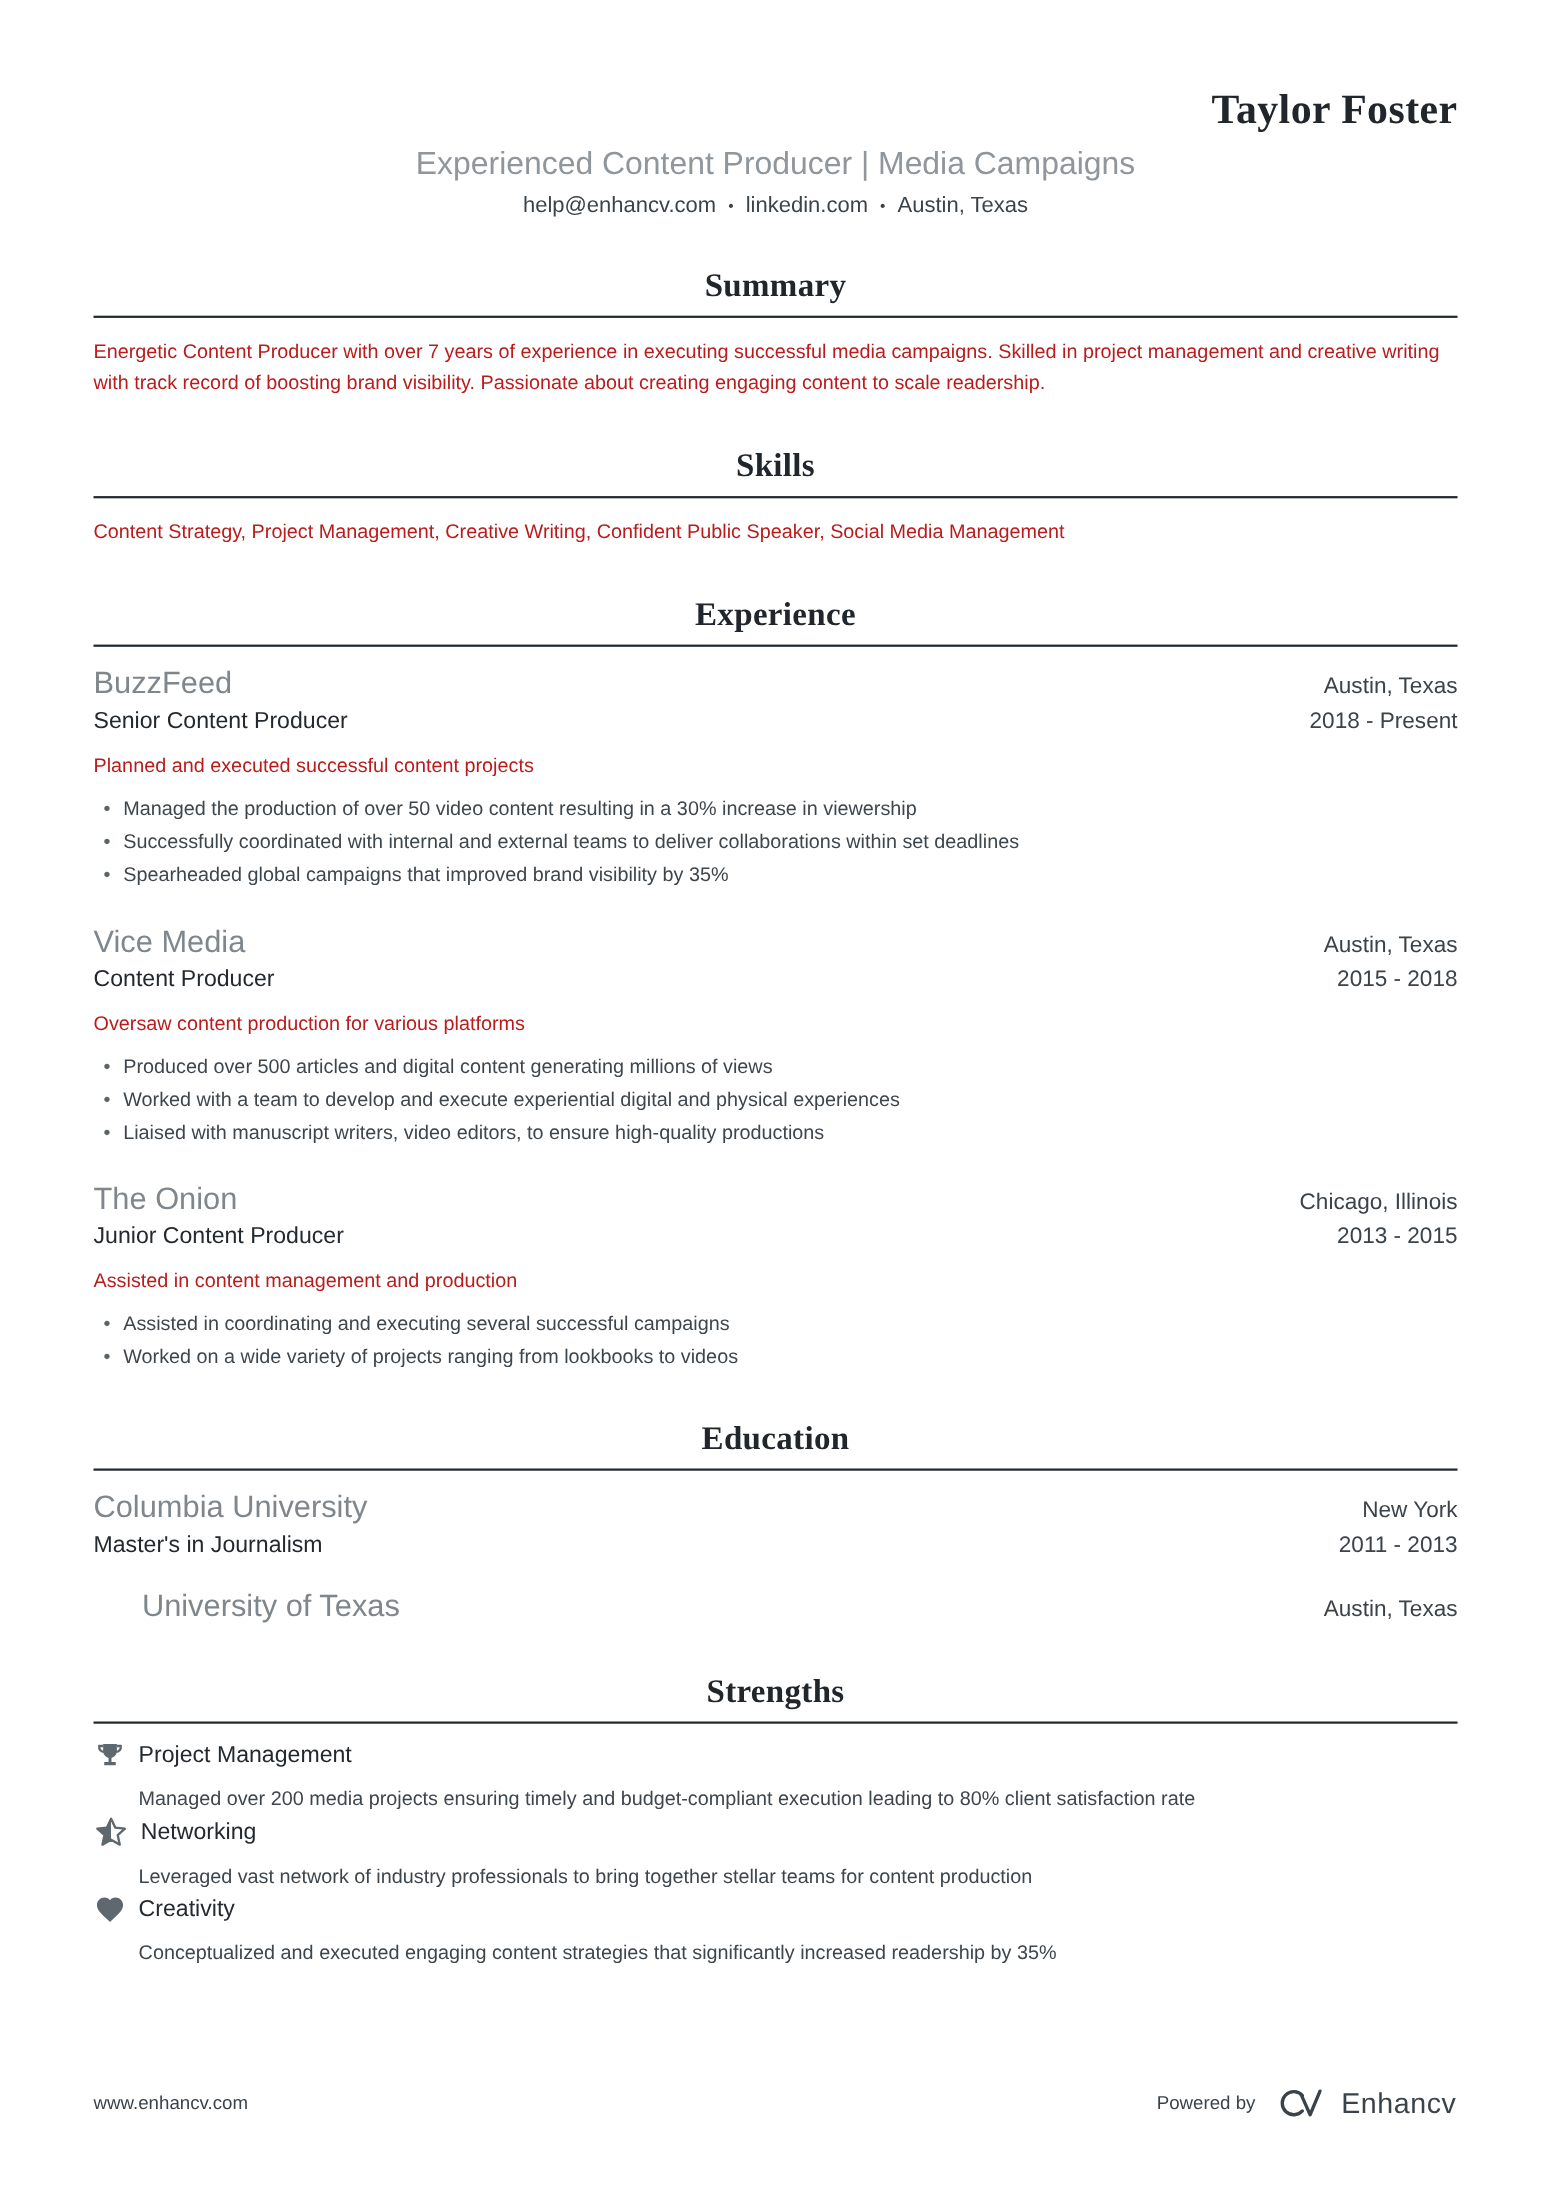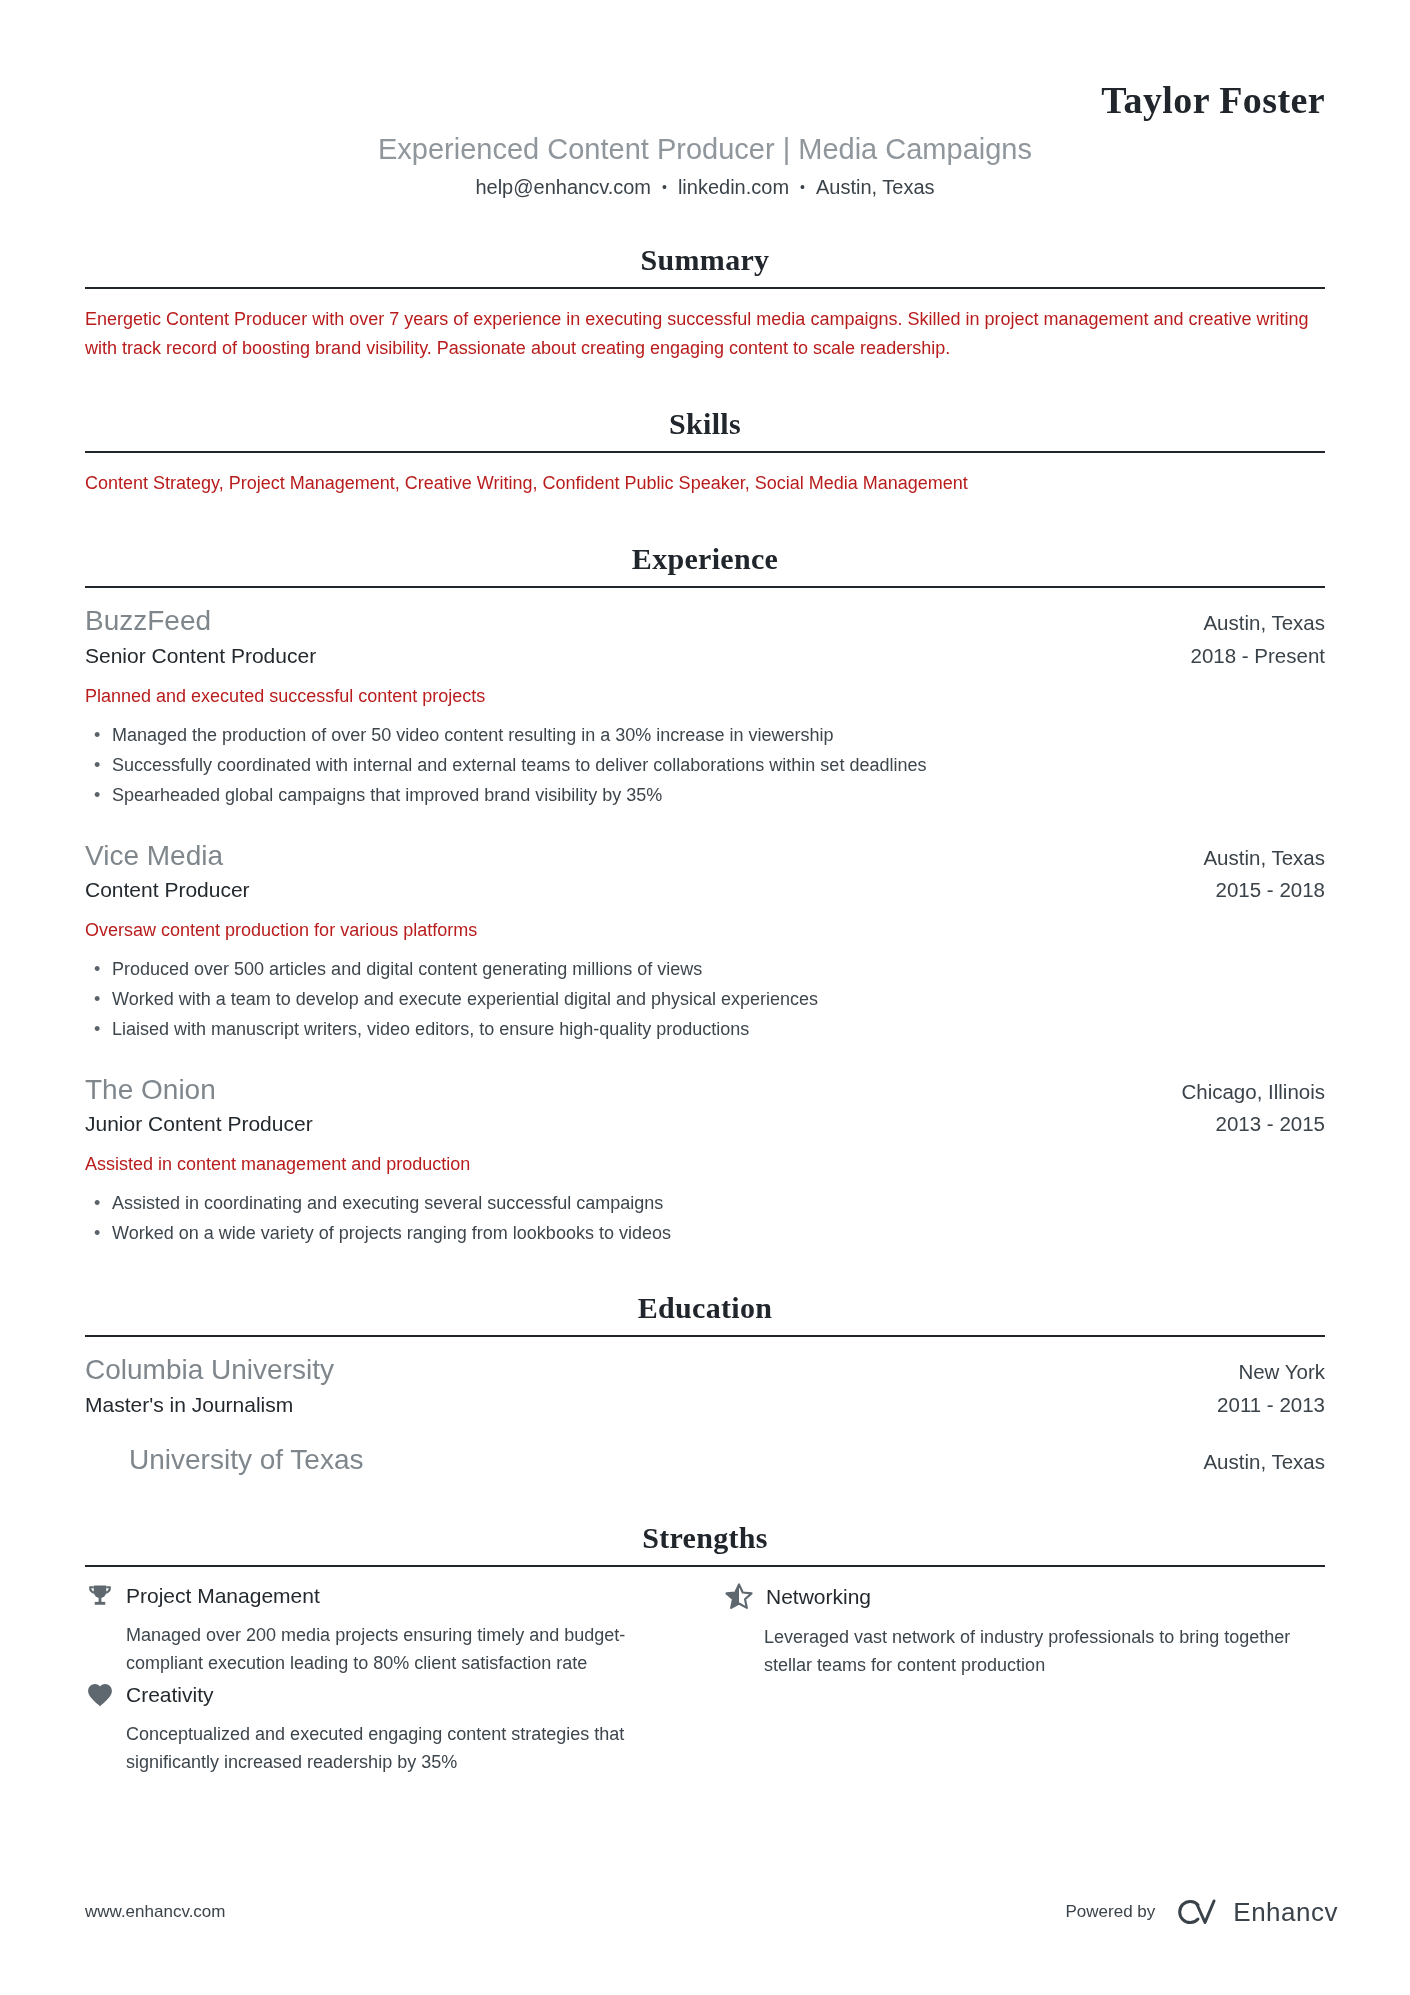--- a/index.html
+++ b/index.html
@@ -45,28 +45,28 @@
   .line2 { margin-top: 6px; }
   .company { font-size: 28px; line-height: 1.2; color: #7f878d; font-weight: 400; }
   .meta { font-size: 20.5px; color: #3b434a; white-space: nowrap; }
   .role { font-size: 21px; color: #23292e; }
   .jdesc { margin: 14px 0 0; }
   .bullets { list-style: none; margin: 12px 0 0; padding: 0; }
   .bullets li { position: relative; padding-left: 27px; font-size: 18px; line-height: 1.44; margin-top: 4px; color: #3e464d; }
   .bullets li::before { content: "\2022"; position: absolute; left: 9px; top: 0; color: #5a626a; }
 
   
-  .str-grid { margin-top: 14px; display: grid; grid-template-columns: repeat(2, 1fr); column-gap: 36px; }
+  .str-grid { margin-top: 14px; display: grid; grid-template-columns: repeat(1, 1fr); column-gap: 36px; }
   .s-head { display: flex; align-items: center; gap: 11px; }
   .s-icon { flex: 0 0 auto; display: flex; }
   .s-title { font-size: 21px; color: #23292e; }
   .s-body { margin: 11px 0 0; padding-left: 41px; font-size: 18px; line-height: 1.55; color: #3e464d; }
 
   
-  .footer { position: absolute; left: 85px; right: 72px; top: 1895px; display: flex; justify-content: space-between; align-items: center; }
+  .footer { position: absolute; left: 85px; right: 86px; top: 1895px; display: flex; justify-content: space-between; align-items: center; }
   .f-site { font-size: 17px; color: #3b434a; }
   .f-right { display: flex; align-items: center; gap: 13px; }
   .f-pb { font-size: 17px; color: #3b434a; }
   .f-logo svg { display: block; }
   .f-brand { font-size: 26px; color: #3a424a; letter-spacing: .5px; }
 </style>
 </head>
 <body>
 
 <div class="content">

